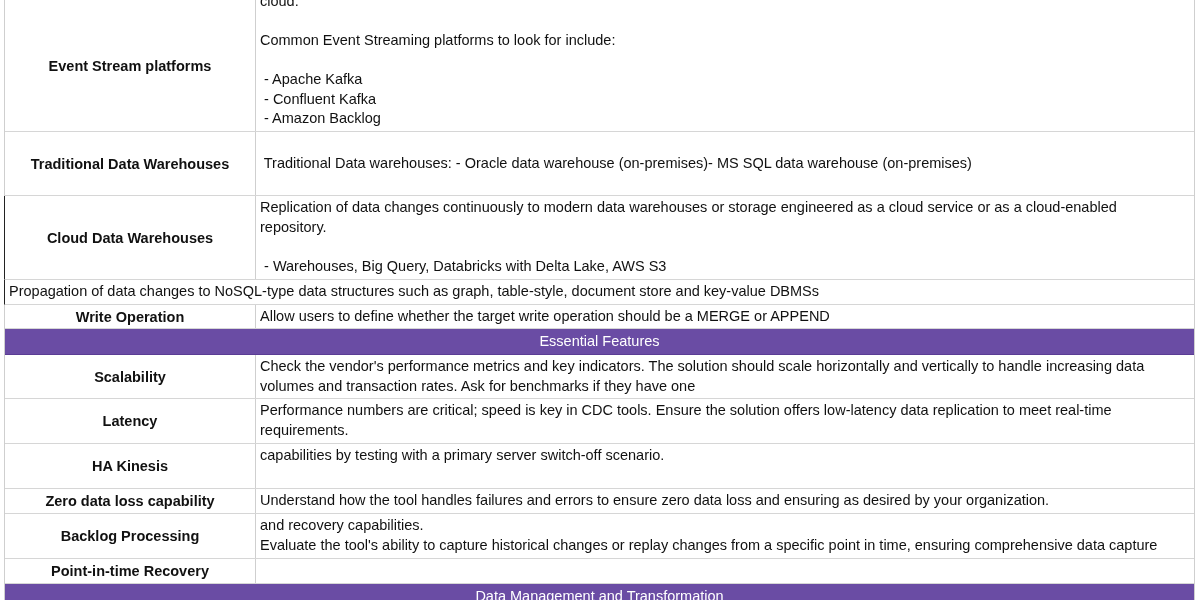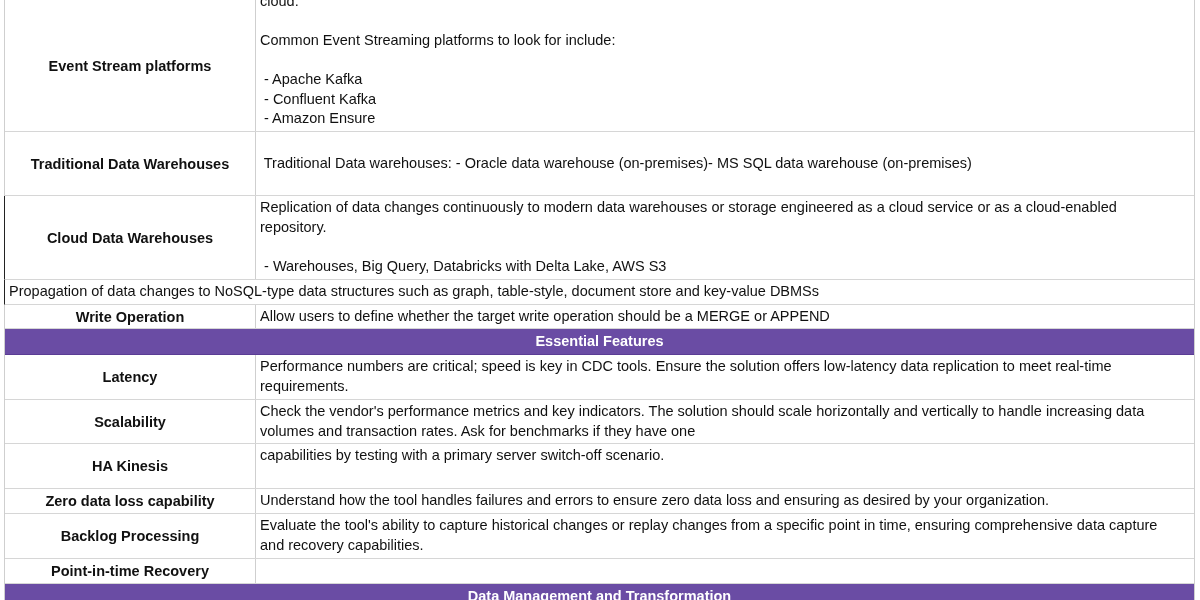--- a/index.html
+++ b/index.html
@@ -6,39 +6,39 @@
   body { width: 1200px; height: 600px; overflow: hidden; position: relative;
          font-family: "Liberation Sans", "DejaVu Sans", sans-serif; color: #111; }
   .table { position: absolute; left: 4px; top: -8px; width: 1189px; border-left: 1px solid #cfcfcf; border-right: 1px solid #cfcfcf; }
   .row { display: flex; border-bottom: 1px solid #d6d6d6; box-sizing: border-box; }
   .cell-label { width: 251px; flex: 0 0 251px; border-right: 1px solid #cfcfcf;
                 display: flex; align-items: center; justify-content: center;
                 font-weight: bold; font-size: 14.5px; text-align: center; box-sizing: border-box; }
   .cell-desc { flex: 1; padding: 0 6px 0 4px; font-size: 14.5px; line-height: 19.5px;
                box-sizing: border-box; display: flex; flex-direction: column; justify-content: flex-start; padding-top: 2px; }
   .cell-desc .line { white-space: pre; min-height: 19.5px; }
-  .section { background: #6a4ca4; color: #ffffff; font-weight: bold; font-size: 14.5px;
+  .section { background: #6a4ca4; color: #ffffff; font-weight: normal; font-size: 14.5px;
              text-align: center; height: 25px; line-height: 25px; border-bottom: 1px solid #5a3c94; }
   .left-accent { border-left: 1px solid #222; margin-left: -1px; }
 </style>
 </head>
 <body>
 
 <div class="table">
 
   <div class="row" style="height:140px">
     <div class="cell-label" style="padding-top:8px">Event Stream platforms</div>
     <div class="cell-desc" style="padding-top:0">
       <div class="line">cloud.</div>
       <div class="line"></div>
       <div class="line">Common Event Streaming platforms to look for include:</div>
       <div class="line"></div>
       <div class="line"> - Apache Kafka</div>
       <div class="line"> - Confluent Kafka</div>
-      <div class="line"> - Amazon Ensure</div>
+      <div class="line"> - Amazon Backlog</div>
     </div>
   </div>
 
   <div class="row" style="height:64px">
     <div class="cell-label">Traditional Data Warehouses</div>
     <div class="cell-desc">
       <div class="line"></div>
       <div class="line"> Traditional Data warehouses: - Oracle data warehouse (on-premises)- MS SQL data warehouse (on-premises)</div>
     </div>
   </div>
@@ -61,55 +61,55 @@
 
   <div class="row" style="height:24px">
     <div class="cell-label">Write Operation</div>
     <div class="cell-desc">
       <div class="line">Allow users to define whether the target write operation should be a MERGE or APPEND</div>
     </div>
   </div>
 
   <div class="section">Essential Features</div>
 
+  <div class="row" style="height:44px">
+    <div class="cell-label">Scalability</div>
+    <div class="cell-desc">
+      <div class="line">Check the vendor's performance metrics and key indicators. The solution should scale horizontally and vertically to handle increasing data</div>
+      <div class="line">volumes and transaction rates. Ask for benchmarks if they have one</div>
+    </div>
+  </div>
+
   <div class="row" style="height:45px">
     <div class="cell-label">Latency</div>
     <div class="cell-desc">
       <div class="line">Performance numbers are critical; speed is key in CDC tools. Ensure the solution offers low-latency data replication to meet real-time</div>
       <div class="line">requirements.</div>
-    </div>
-  </div>
-
-  <div class="row" style="height:44px">
-    <div class="cell-label">Scalability</div>
-    <div class="cell-desc">
-      <div class="line">Check the vendor's performance metrics and key indicators. The solution should scale horizontally and vertically to handle increasing data</div>
-      <div class="line">volumes and transaction rates. Ask for benchmarks if they have one</div>
     </div>
   </div>
 
   <div class="row" style="height:45px">
     <div class="cell-label">HA Kinesis</div>
     <div class="cell-desc">
       <div class="line">capabilities by testing with a primary server switch-off scenario.</div>
     </div>
   </div>
 
   <div class="row" style="height:25px">
     <div class="cell-label">Zero data loss capability</div>
     <div class="cell-desc">
       <div class="line">Understand how the tool handles failures and errors to ensure zero data loss and ensuring as desired by your organization.</div>
     </div>
   </div>
 
   <div class="row" style="height:45px">
     <div class="cell-label">Backlog Processing</div>
     <div class="cell-desc">
+      <div class="line">and recovery capabilities.</div>
       <div class="line">Evaluate the tool's ability to capture historical changes or replay changes from a specific point in time, ensuring comprehensive data capture</div>
-      <div class="line">and recovery capabilities.</div>
     </div>
   </div>
 
   <div class="row" style="height:25px">
     <div class="cell-label">Point-in-time Recovery</div>
   </div>
 
   <div class="section">Data Management and Transformation</div>
 
 </div>

